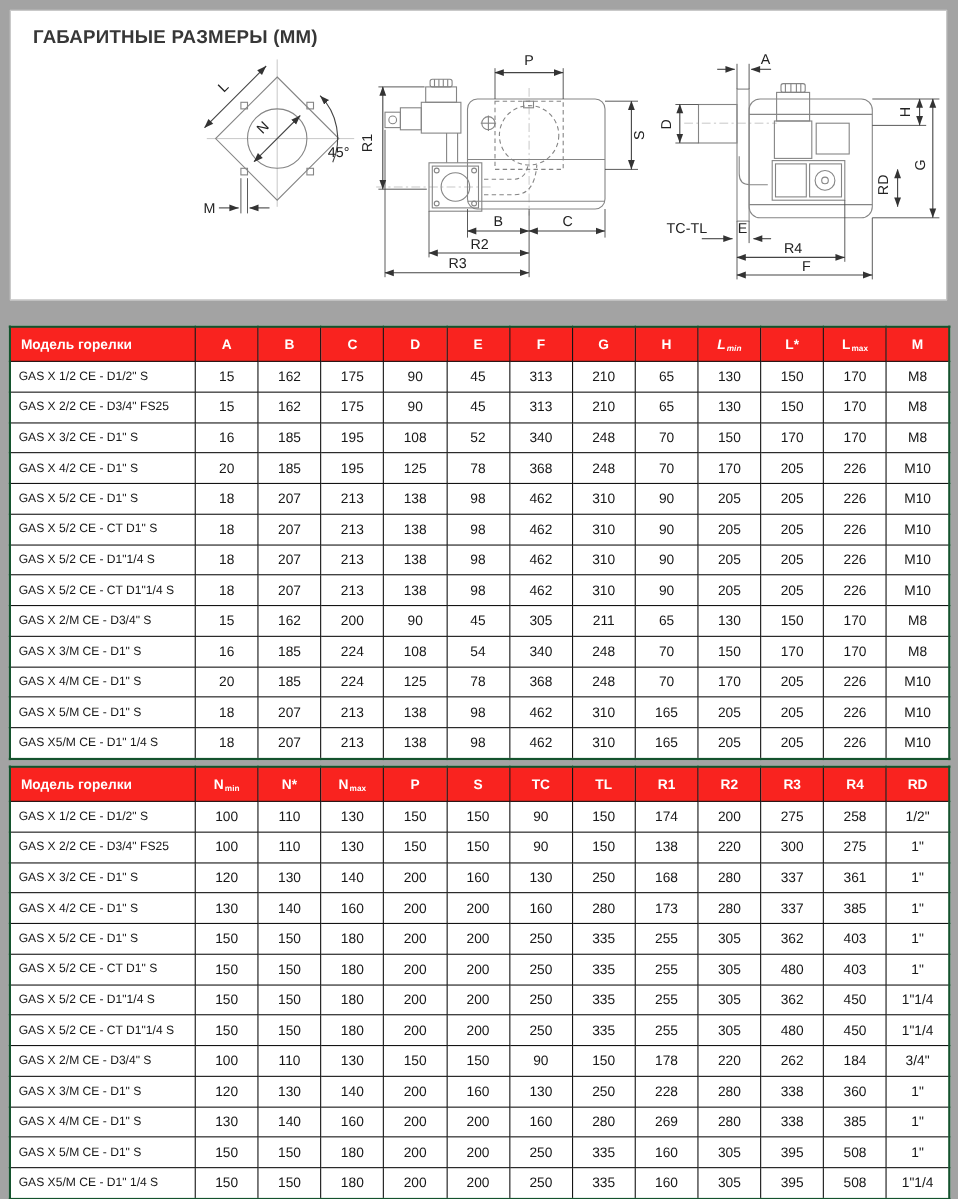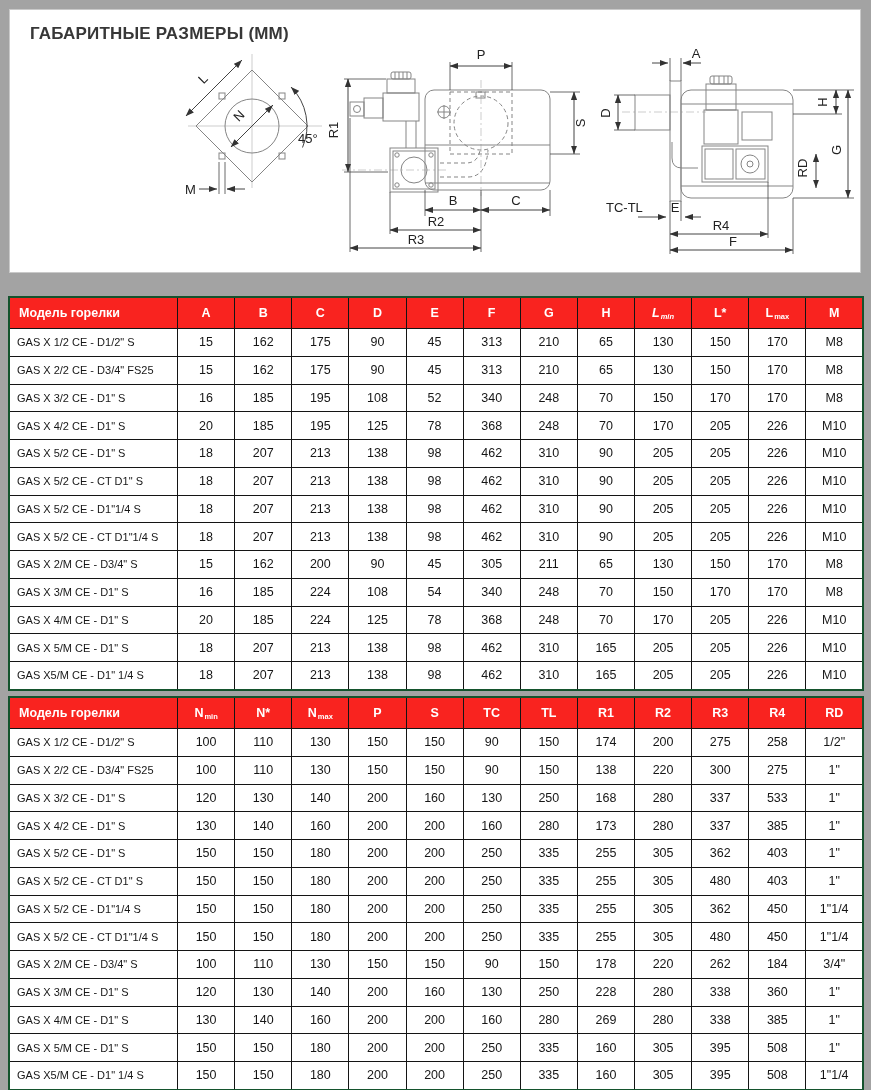--- a/index.html
+++ b/index.html
@@ -480,21 +480,21 @@
           <td>120</td>
           <td>130</td>
           <td>140</td>
           <td>200</td>
           <td>160</td>
           <td>130</td>
           <td>250</td>
           <td>168</td>
           <td>280</td>
           <td>337</td>
-          <td>533</td>
+          <td>361</td>
           <td>1"</td>
         </tr>
         <tr>
           <td class="model">GAS X 4/2  CE - D1" S</td>
           <td>130</td>
           <td>140</td>
           <td>160</td>
           <td>200</td>
           <td>200</td>
           <td>160</td>

